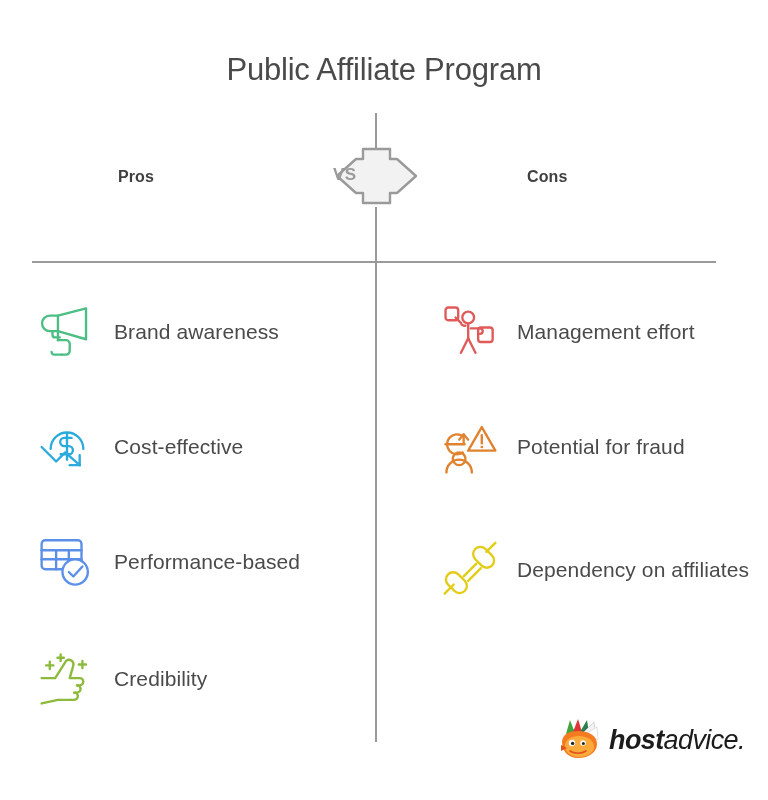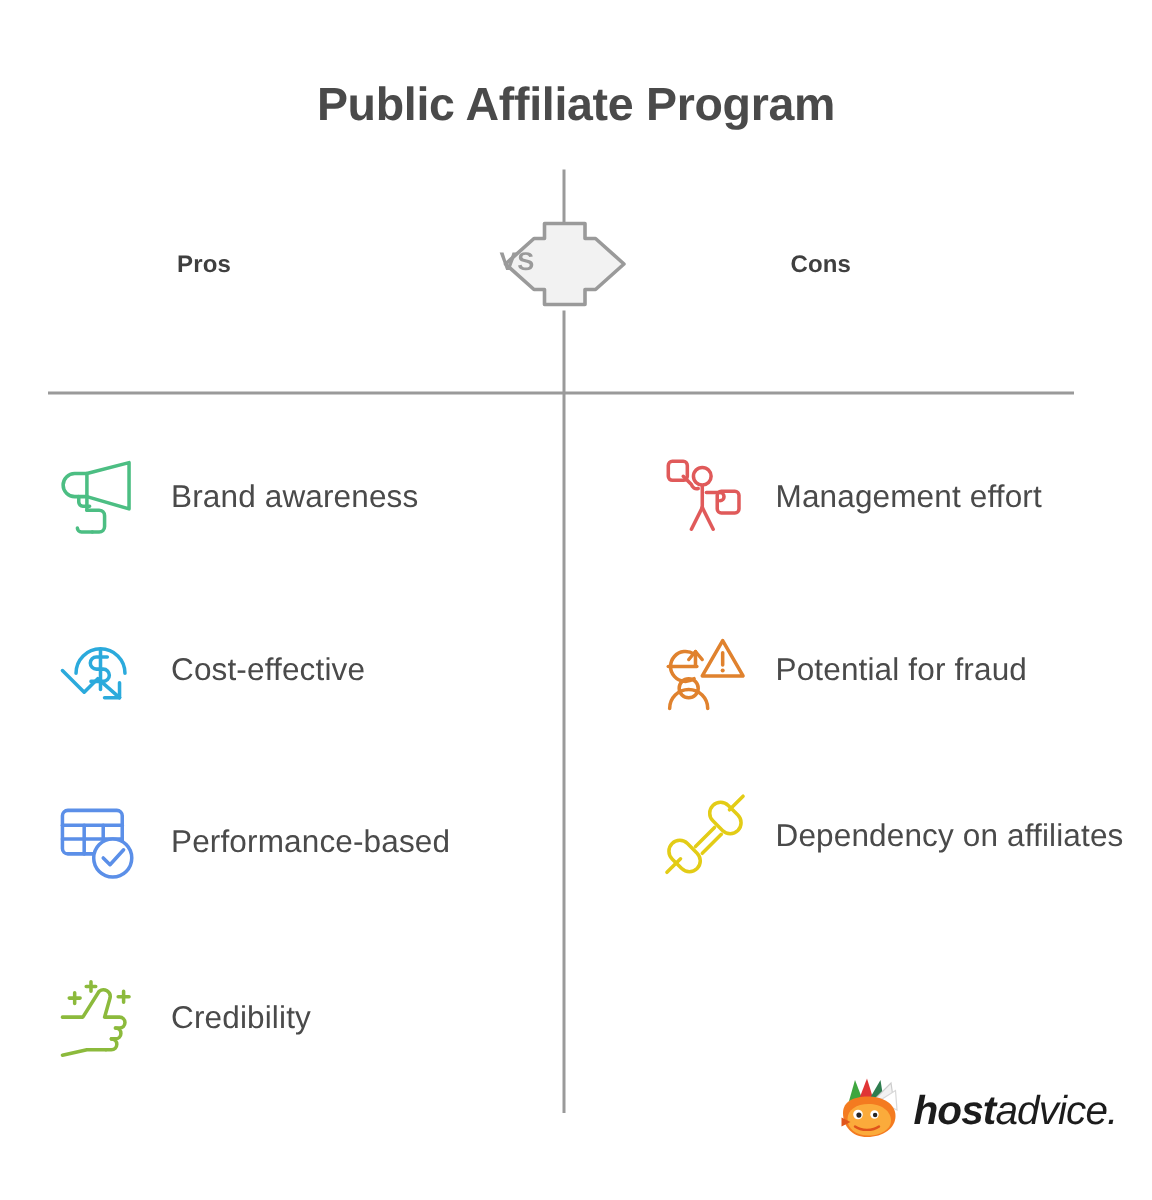--- a/index.html
+++ b/index.html
@@ -23,21 +23,21 @@
   }
 
   
   .title {
     position: absolute;
     top: 52px;
     left: 0;
     width: 768px;
     text-align: center;
     font-size: 31px;
-    font-weight: bold;
+    font-weight: normal;
     color: #4a4a4a;
     letter-spacing: -0.2px;
   }
 
   
   .col-head {
     position: absolute;
     top: 168px;
     font-size: 16px;
     font-weight: bold;
@@ -115,21 +115,21 @@
     font-weight: normal;
     letter-spacing: 0.1px;
   }
 
   .row1 { top: 303px; }
   .row2 { top: 418px; }
   .row3 { top: 533px; }
   .row4 { top: 650px; }
   .row1r { top: 303px; }
   .row2r { top: 418px; }
-  .row3r { top: 529px; }
+  .row3r { top: 541px; }
 
   
   .logo {
     position: absolute;
     left: 556px;
     top: 718px;
     display: flex;
     align-items: center;
     gap: 7px;
     justify-content: center;

